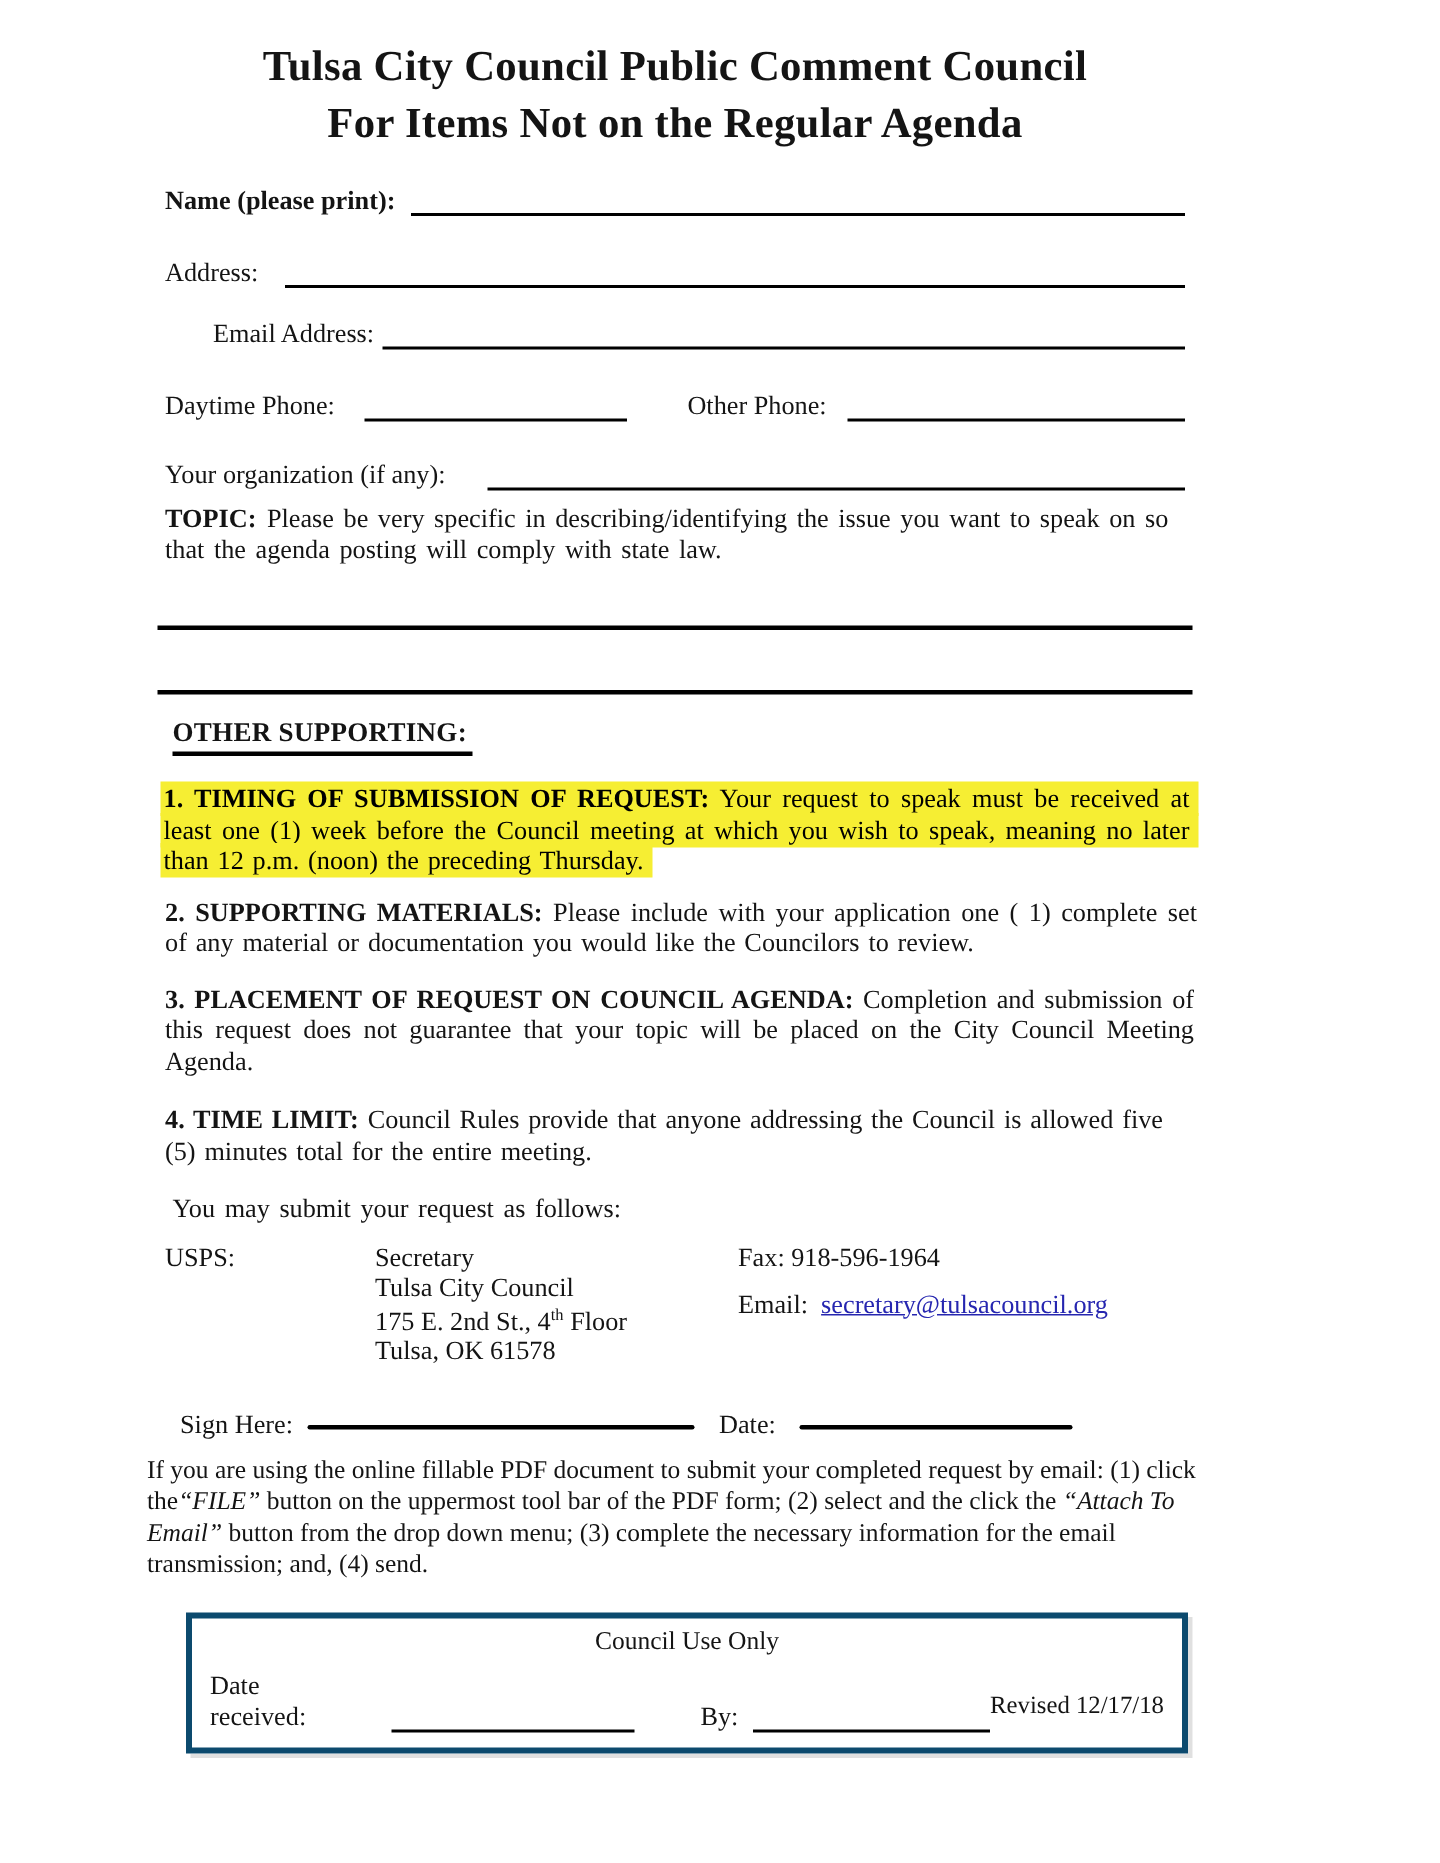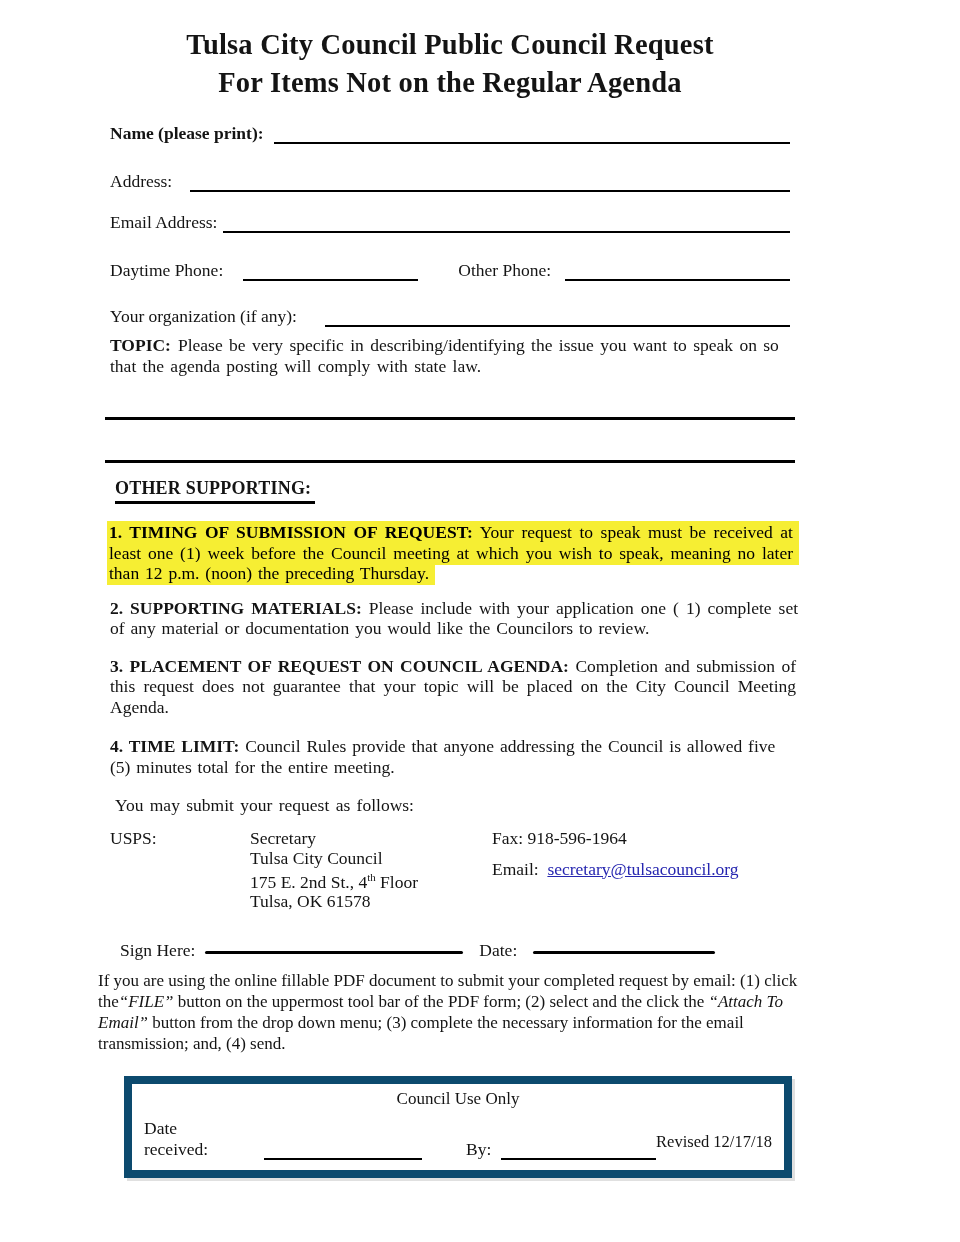--- a/index.html
+++ b/index.html
@@ -21,21 +21,21 @@
 
   
   .t1,.t2{text-align:center;font-weight:700;font-size:28.5px;line-height:38px;letter-spacing:0.2px;}
 
   
   .frow{display:flex;align-items:flex-end;}
   .frow .lbl{white-space:nowrap;line-height:22px;}
   .fill{flex:1;border-bottom:2px solid #000;height:20px;}
   .r-name{margin-top:20px;font-weight:bold;}   .r-name .fill{margin-left:10px;}
   .r-addr{margin-top:26px;}   .r-addr .fill{margin-left:18px;}
-  .r-email{margin-top:19px;}  .r-email .fill{margin-left:6px;}
+  .r-email{margin-top:19px;margin-left:32px;}  .r-email .fill{margin-left:6px;}
   .r-phone{margin-top:26px;}
   .r-phone .fill-fixed{flex:0 0 175px;border-bottom:2px solid #000;height:20px;margin-left:20px;}
   .r-phone .lbl-other{margin-left:40px;}
   .r-phone .fill{margin-left:14px;}
   .r-org{margin-top:24px;}    .r-org .fill{margin-left:28px;}
   .r-meet{margin-top:24px;}   .r-meet .lbl{font-weight:700;letter-spacing:0.3px;}
   .r-meet .fill{margin-left:80px;}
 
   .topic{margin:8px 0 0 0;line-height:21px;word-spacing:2px;}
   .topic b{margin-right:7px;}
@@ -70,39 +70,39 @@
 
   .signrow{display:flex;align-items:center;margin-top:28px;padding-left:10px;font-family:Liberation Serif, serif;}
   .rule{height:3px;background:#000;border-radius:2px;}
   .rule.r1{width:258px;margin:4px 16px 0 10px;}
   .rule.r2{width:182px;margin:4px 0 0 16px;}
 
   .pdfp{margin:9px 0 0 -12px;width:702px;font-size:17px;line-height:21px;}
 
   .cbox{
     margin:22px 0 0 14px;width:668px;box-sizing:border-box;
-    border:8px solid #0c4a6e;box-shadow:3px 3px 0 rgba(0,0,0,0.12);
+    border:4px solid #0c4a6e;box-shadow:3px 3px 0 rgba(0,0,0,0.12);
     padding:5px 12px 10px 12px;
   }
   .cbox-title{text-align:center;font-size:17px;}
   .cbox-row{display:flex;align-items:flex-end;margin-top:9px;}
   .cline{border-bottom:2px solid #000;height:18px;}
   .cline.c1{width:172px;margin-left:26px;}
   .cline.c2{width:168px;margin-left:10px;}
   .cbox-row .by{margin-left:44px;}
   .revised{margin-left:auto;font-size:16.5px;transform:translateY(-8px);white-space:nowrap;}
 </style>
 </head>
 <body>
 
 <div class="page">
   <div class="content">
 
     <div>
-      <div class="t1">Tulsa City Council Public Council Request</div>
+      <div class="t1">Tulsa City Council Public Comment Council</div>
       <div class="t2">For Items Not on the Regular Agenda</div>
     </div>
 
     <div class="frow r-name">
       <span class="lbl">Name (please print):</span>
       <span class="fill"></span>
     </div>
 
     <div class="frow r-addr">
       <span class="lbl">Address:</span>

